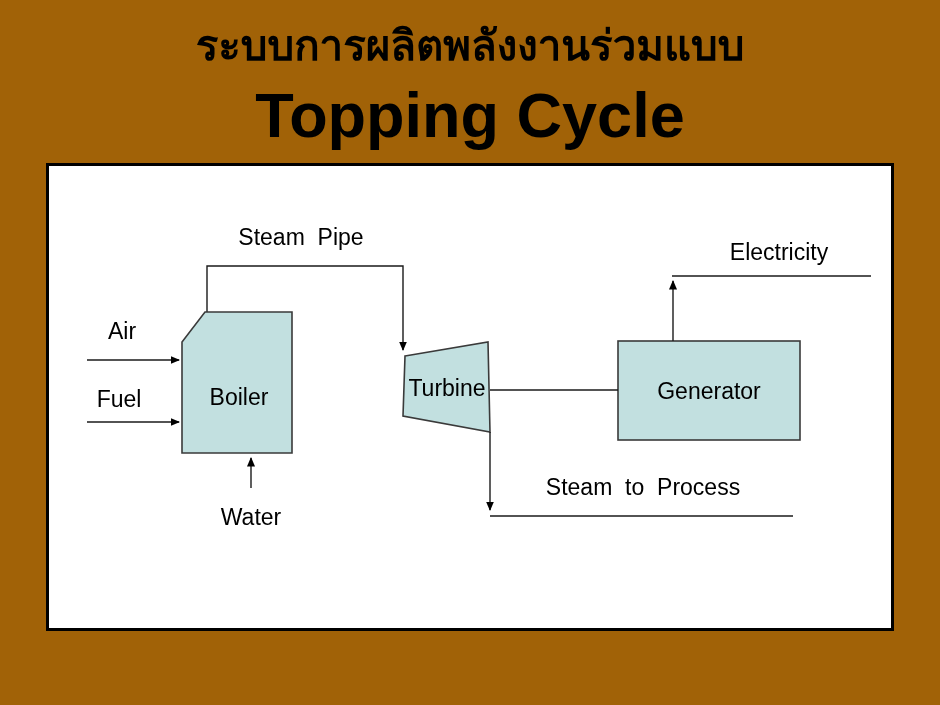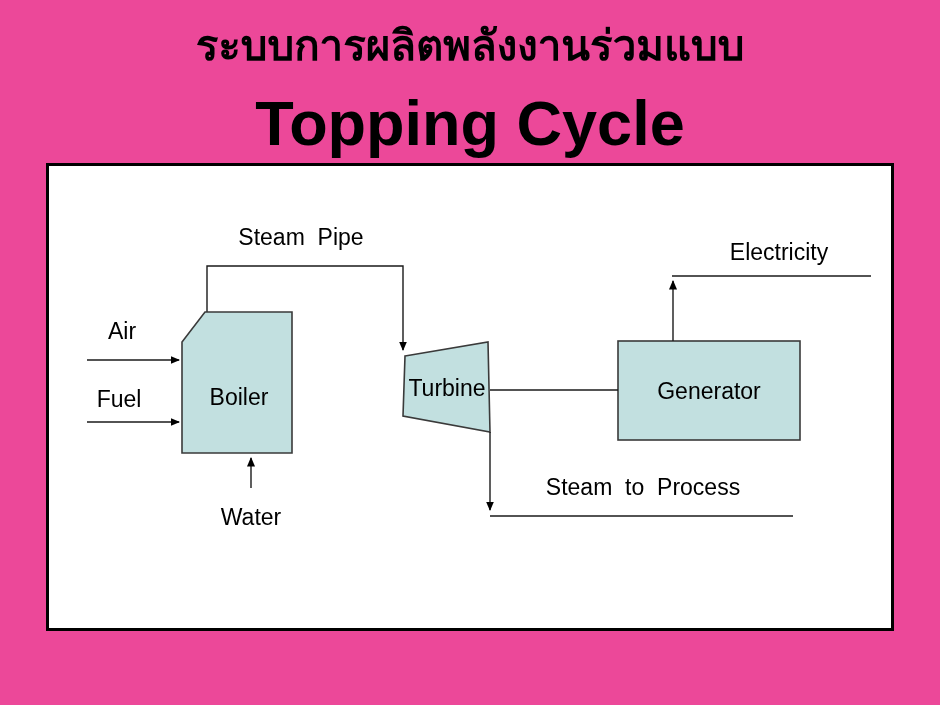--- a/index.html
+++ b/index.html
@@ -4,21 +4,21 @@
 <style>
   html, body {
     margin: 0;
     padding: 0;
     background: #ffffff;
   }
   #page {
     position: relative;
     width: 940px;
     height: 705px;
-    background: #ec4899;
+    background: #a16207;
     overflow: hidden;
     font-family: "Liberation Sans", sans-serif;
   }
   #title-thai {
     position: absolute;
     left: 0;
     top: 6px;
     width: 940px;
     height: 78px;
     display: flex;
@@ -26,21 +26,21 @@
     justify-content: center;
     font-family: "DejaVu Sans", sans-serif;
     font-size: 42px;
     font-weight: bold;
     color: #000000;
     white-space: pre;
   }
   #title-english {
     position: absolute;
     left: 0;
-    top: 88px;
+    top: 80px;
     width: 940px;
     height: 70px;
     display: flex;
     align-items: center;
     justify-content: center;
     font-family: "Liberation Sans", sans-serif;
     font-size: 63px;
     font-weight: bold;
     letter-spacing: 0px;
     color: #000000;

